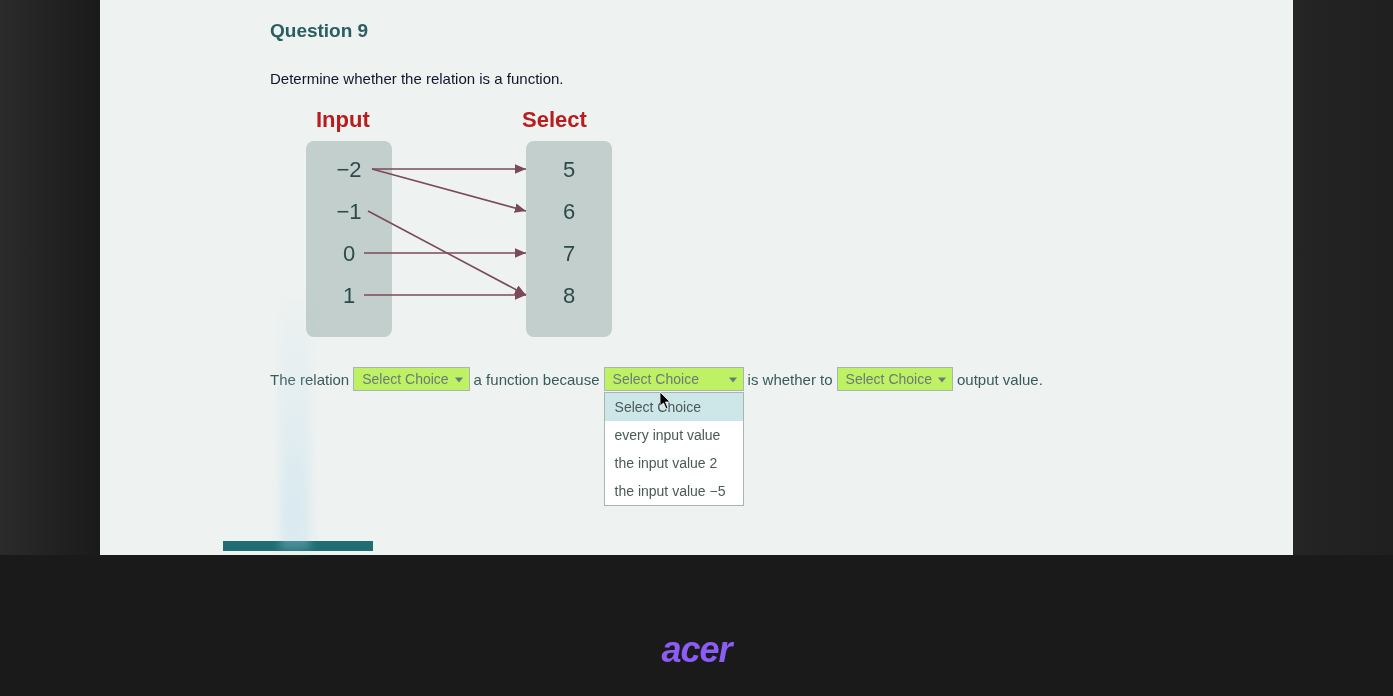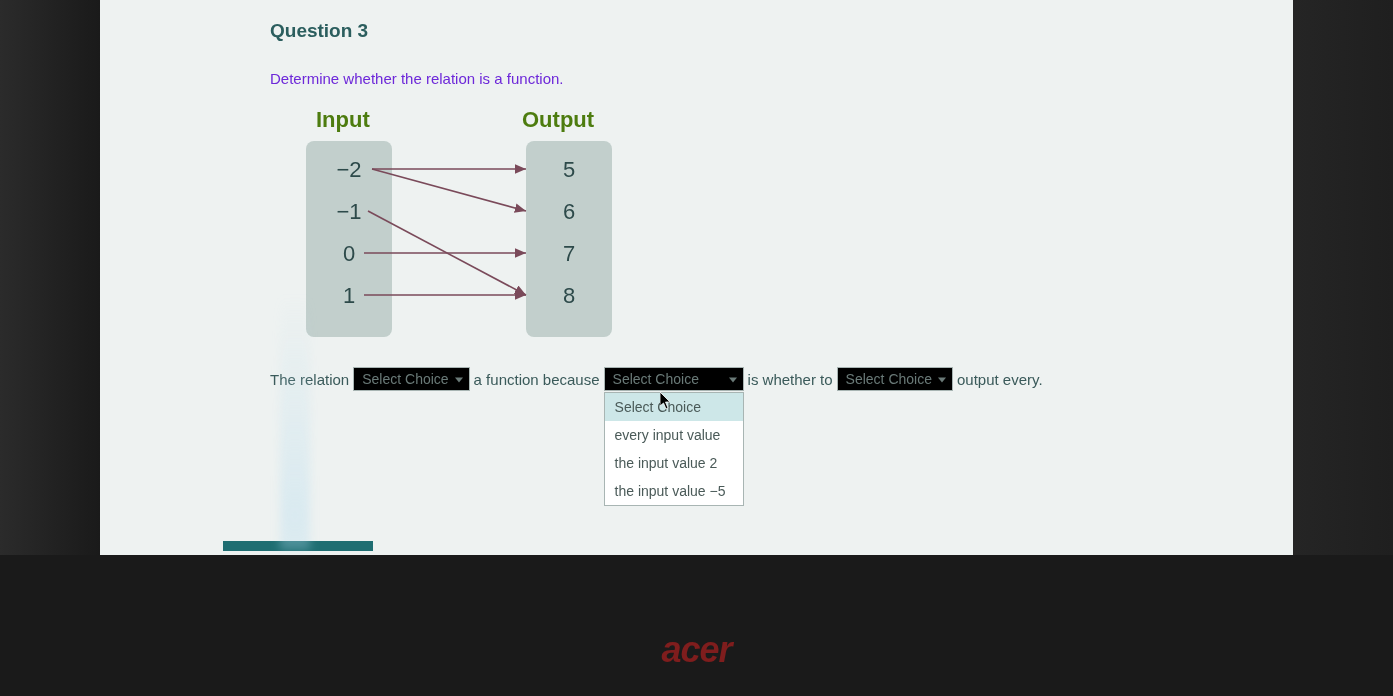--- a/index.html
+++ b/index.html
@@ -36,34 +36,34 @@
   top: 0; right: 0; bottom: 141px; width: 100px;
   background: linear-gradient(90deg, #252525 0%, #1f1f1f 100%);
 }
 .question-title {
   color: #2b5e5e;
   font-size: 19px;
   font-weight: 700;
   margin-bottom: 28px;
 }
 .instruction {
-  color: #6d28d9;
+  color: #0f172a;
   font-size: 15px;
   margin-bottom: 20px;
 }
 .mapping-area {
   position: relative;
   width: 440px;
   height: 230px;
   margin-bottom: 30px;
   margin-left: 24px;
 }
 .column-label {
   position: absolute;
-  color: #4d7c0f;
+  color: #b91c1c;
   font-size: 22px;
   font-weight: 700;
 }
 .input-label { left: 22px; top: 0; }
 .output-label { left: 228px; top: 0; }
 .value-box {
   position: absolute;
   top: 34px;
   width: 86px;
   height: 196px;
@@ -94,21 +94,21 @@
   color: #3a5a5a;
   font-size: 15px;
   position: relative;
   display: flex;
   align-items: center;
   flex-wrap: nowrap;
 }
 .sentence span.txt { white-space: nowrap; }
 .select-box {
   border: 1px solid #a8b5b3;
-  background: #000000;
+  background: #bef264;
   color: #6a7a78;
   font-size: 14px;
   padding: 3px 20px 3px 8px;
   margin: 0 4px;
   position: relative;
   cursor: pointer;
   white-space: nowrap;
 }
 .select-box::after {
   content: "";
@@ -147,21 +147,21 @@
   width: 12px;
   height: 18px;
   pointer-events: none;
   z-index: 20;
 }
 .acer-logo {
   position: absolute;
   bottom: 25px;
   left: 50%;
   transform: translateX(-50%);
-  color: #7f1d1d;
+  color: #8b5cf6;
   font-size: 36px;
   font-style: italic;
   font-weight: 600;
   font-family: Arial, sans-serif;
   letter-spacing: -1px;
 }
 .lens-flare {
   position: absolute;
   left: 280px; top: 200px;
   width: 30px; height: 350px;
@@ -180,26 +180,26 @@
 </style>
 </head>
 <body>
 
 <div class="laptop-bezel"></div>
 <div class="left-glare"></div>
 <div class="right-glare"></div>
 
 <div class="screen">
 
-  <div class="question-title">Question 3</div>
+  <div class="question-title">Question 9</div>
   <div class="instruction">Determine whether the relation is a function.</div>
 
   <div class="mapping-area">
     <div class="column-label input-label">Input</div>
-    <div class="column-label output-label">Output</div>
+    <div class="column-label output-label">Select</div>
 
     <div class="value-box input-box">
       <div class="val v0">−2</div>
       <div class="val v1">−1</div>
       <div class="val v2">0</div>
       <div class="val v3">1</div>
     </div>
 
     <div class="value-box output-box">
       <div class="val v0">5</div>
@@ -234,21 +234,21 @@
         <div class="option selected">Select Choice</div>
         <div class="option">every input value</div>
         <div class="option">the input value 2</div>
         <div class="option">the input value −5</div>
       </div>
     </span>
     <span class="txt">is whether to</span>
     <span class="select-box">
       <span>Select Choice</span>
     </span>
-    <span class="txt">output every.</span>
+    <span class="txt">output value.</span>
   </div>
 
 </div>
 
 <div class="bottom-button"></div>
 
 <svg class="mouse-cursor" viewBox="0 0 12 18">
   <path d="M0,0 L0,14 L3.5,11 L6,17 L8,16 L5.5,10 L10,10 Z" fill="#000" stroke="#fff" stroke-width="0.8"></path>
 </svg>
 

